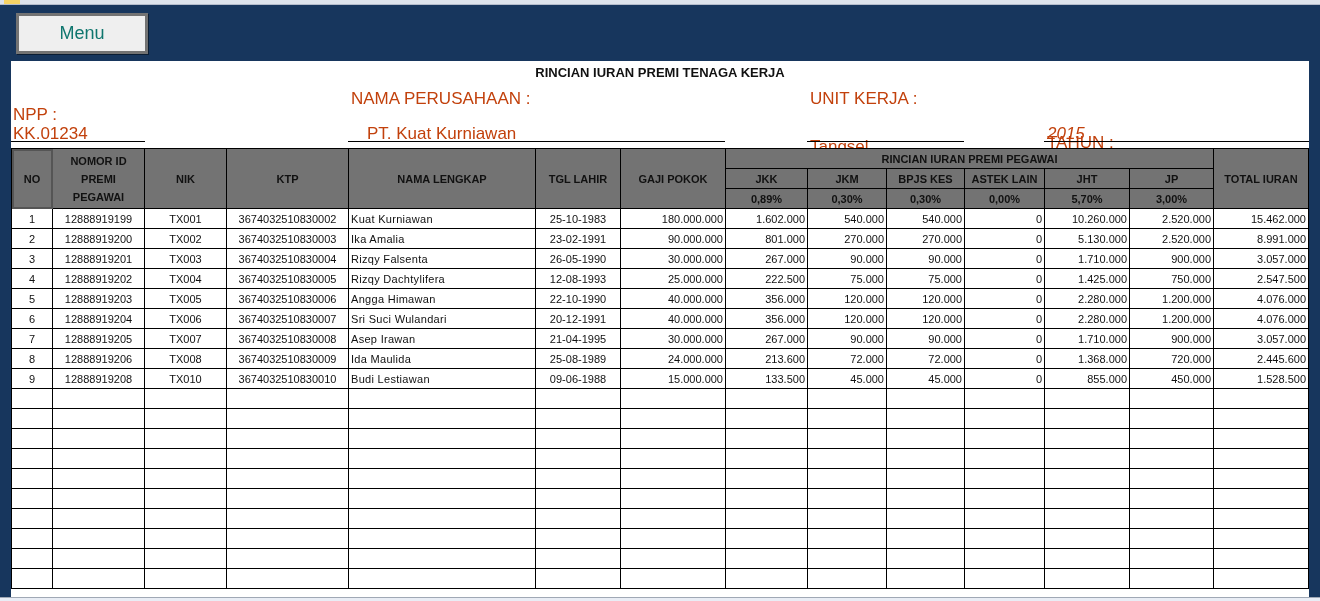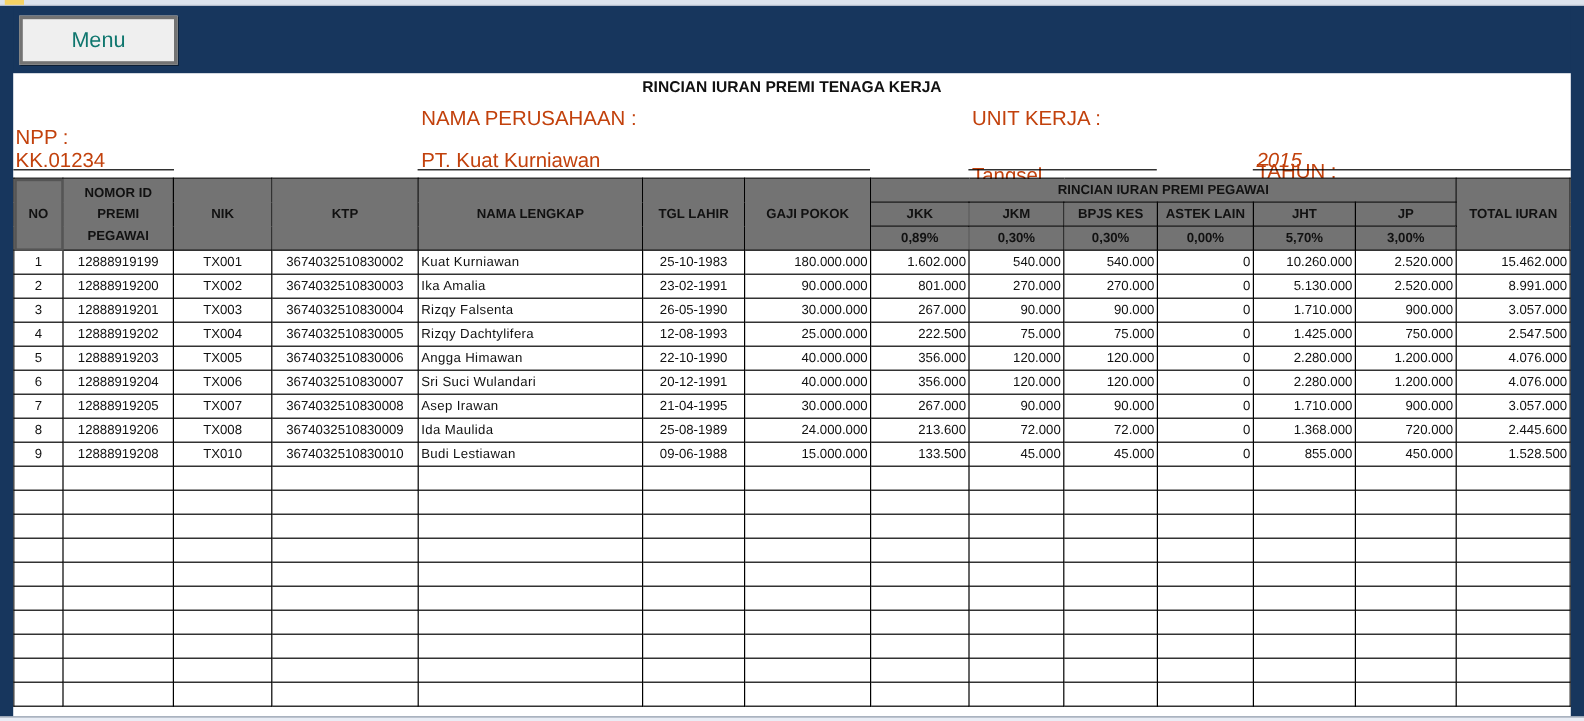--- a/index.html
+++ b/index.html
@@ -57,21 +57,21 @@
 <div class="menu-btn">Menu</div>
 
 <div class="sheet">
   <div class="title">RINCIAN IURAN PREMI TENAGA KERJA</div>
 
   <div class="meta-label" style="left:2px;top:44px;">NPP :</div>
   <div class="meta-value" style="left:0px;top:63px;">KK.01234</div>
   <div class="uline" style="left:0px;top:80px;width:134px;"></div>
 
   <div class="meta-label" style="left:340px;top:28px;">NAMA PERUSAHAAN :</div>
-  <div class="meta-value" style="left:338px;top:63px;">PT. Kuat Kurniawan</div>
+  <div class="meta-value" style="left:354px;top:63px;">PT. Kuat Kurniawan</div>
   <div class="uline" style="left:337px;top:80px;width:377px;"></div>
 
   <div class="meta-label" style="left:799px;top:28px;">UNIT KERJA :</div>
   <div class="meta-value" style="left:797px;top:76px;">Tangsel</div>
   <div class="uline" style="left:796px;top:80px;width:157px;"></div>
 
   <div class="meta-label" style="left:1036px;top:44px;margin-top:28px;">TAHUN :</div>
   <div class="meta-value" style="left:1034px;top:63px;font-style:italic;">2015</div>
   <div class="uline" style="left:1033px;top:80px;width:265px;"></div>
 

